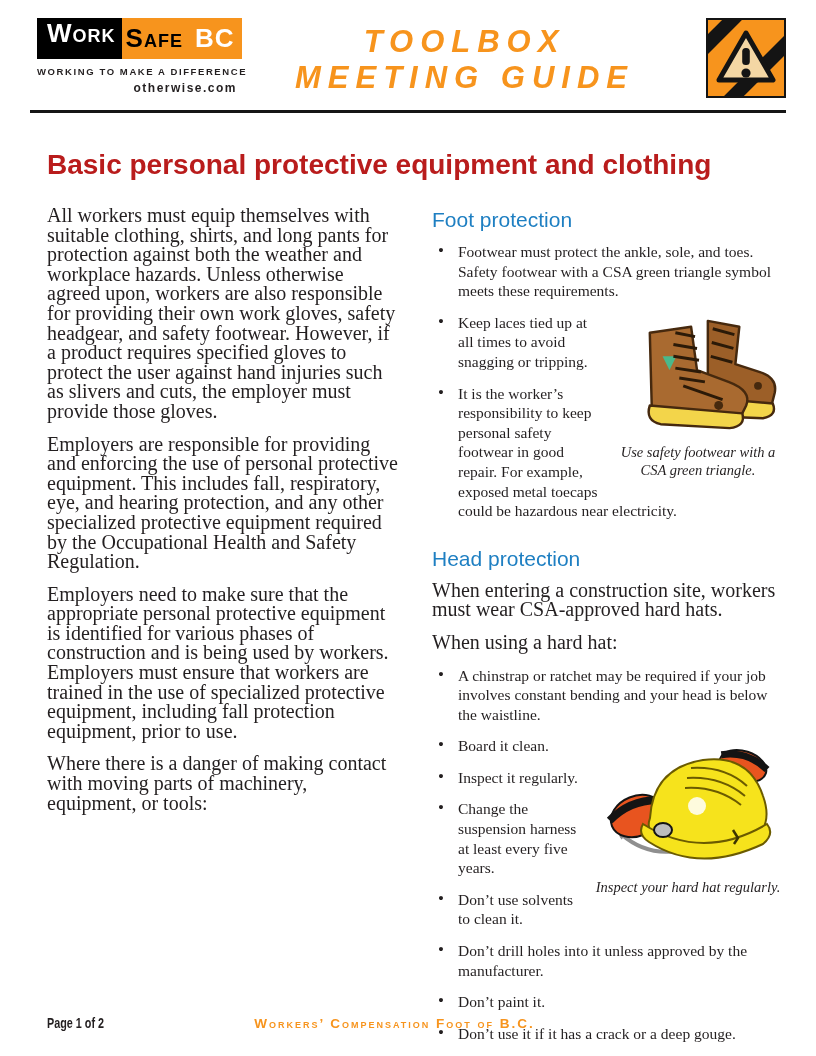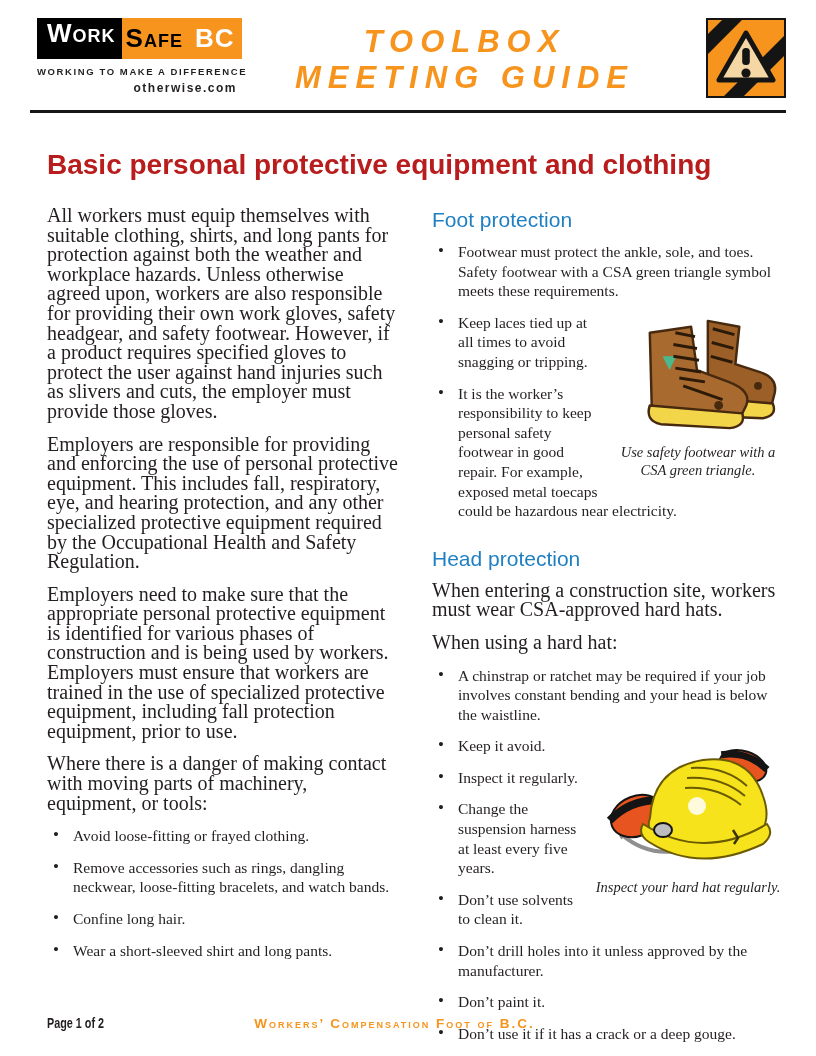--- a/index.html
+++ b/index.html
@@ -97,26 +97,20 @@
   <div class="main">
     <h1 class="page-title">Basic personal protective equipment and clothing</h1>
 
     <div class="columns">
 
       <div class="col-left">
         <p class="body">All workers must equip themselves with suitable clothing, shirts, and long pants for protection against both the weather and workplace hazards. Unless otherwise agreed upon, workers are also responsible for providing their own work gloves, safety headgear, and safety footwear. However, if a product requires specified gloves to protect the user against hand injuries such as slivers and cuts, the employer must provide those gloves.</p>
         <p class="body">Employers are responsible for providing and enforcing the use of personal protective equipment. This includes fall, respiratory, eye, and hearing protection, and any other specialized protective equipment required by the Occupational Health and Safety Regulation.</p>
         <p class="body">Employers need to make sure that the appropriate personal protective equipment is identified for various phases of construction and is being used by workers. Employers must ensure that workers are trained in the use of specialized protective equipment, including fall protection equipment, prior to use.</p>
         <p class="body">Where there is a danger of making contact with moving parts of machinery, equipment, or tools:</p>
-        <ul class="bullets">
-          <li>Avoid loose-fitting or frayed clothing.</li>
-          <li>Remove accessories such as rings, dangling neckwear, loose-fitting bracelets, and watch bands.</li>
-          <li>Confine long hair.</li>
-          <li>Wear a short-sleeved shirt and long pants.</li>
-        </ul>
       </div>
 
       <div class="col-right">
 
         <div class="section">
           <h2 class="section-heading">Foot protection</h2>
           <ul class="bullets">
             <li>Footwear must protect the ankle, sole, and toes. Safety footwear with a CSA green triangle symbol meets these requirements.</li>
           </ul>
           <figure class="fig fig-boots">
@@ -173,21 +167,21 @@
 
               <circle cx="104" cy="68" r="9" fill="#ffffff" opacity="0.85"></circle>
 
               <path d="M140 92 L145 100 L141 106" stroke="#3c3400" stroke-width="2.5" fill="none"></path>
 
               <ellipse cx="70" cy="92" rx="9" ry="7" fill="#bdbdbd" stroke="#141414" stroke-width="2"></ellipse>
             </svg>
             <figcaption>Inspect your hard hat regularly.</figcaption>
           </figure>
           <ul class="bullets">
-            <li>Keep it avoid.</li>
+            <li>Board it clean.</li>
             <li>Inspect it regularly.</li>
             <li>Change the suspension harness at least every five years.</li>
             <li>Don’t use solvents to clean it.</li>
             <li>Don’t drill holes into it unless approved by the manufacturer.</li>
             <li>Don’t paint it.</li>
             <li>Don’t use it if it has a crack or a deep gouge.</li>
             <li>Don’t throw it around or use it as a hammer.</li>
           </ul>
           <div class="clear"></div>
         </div>

